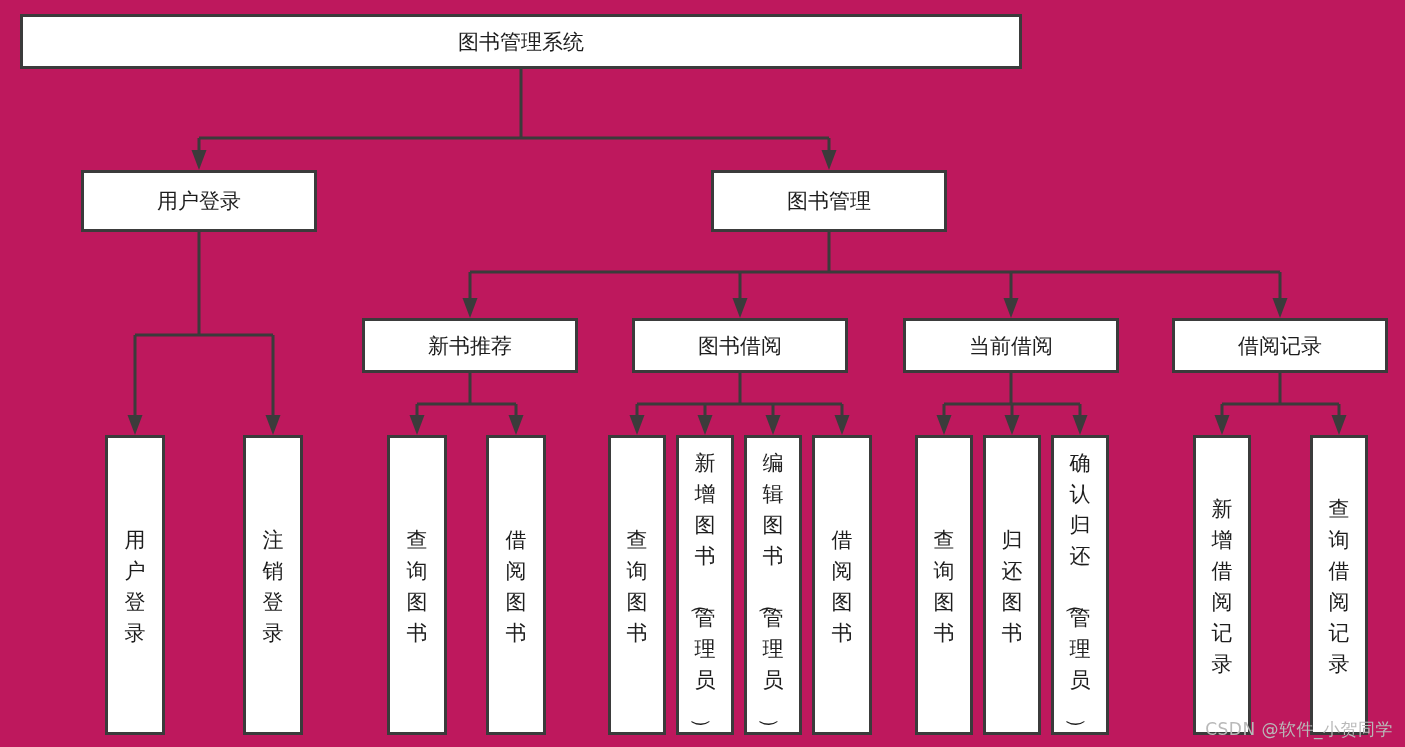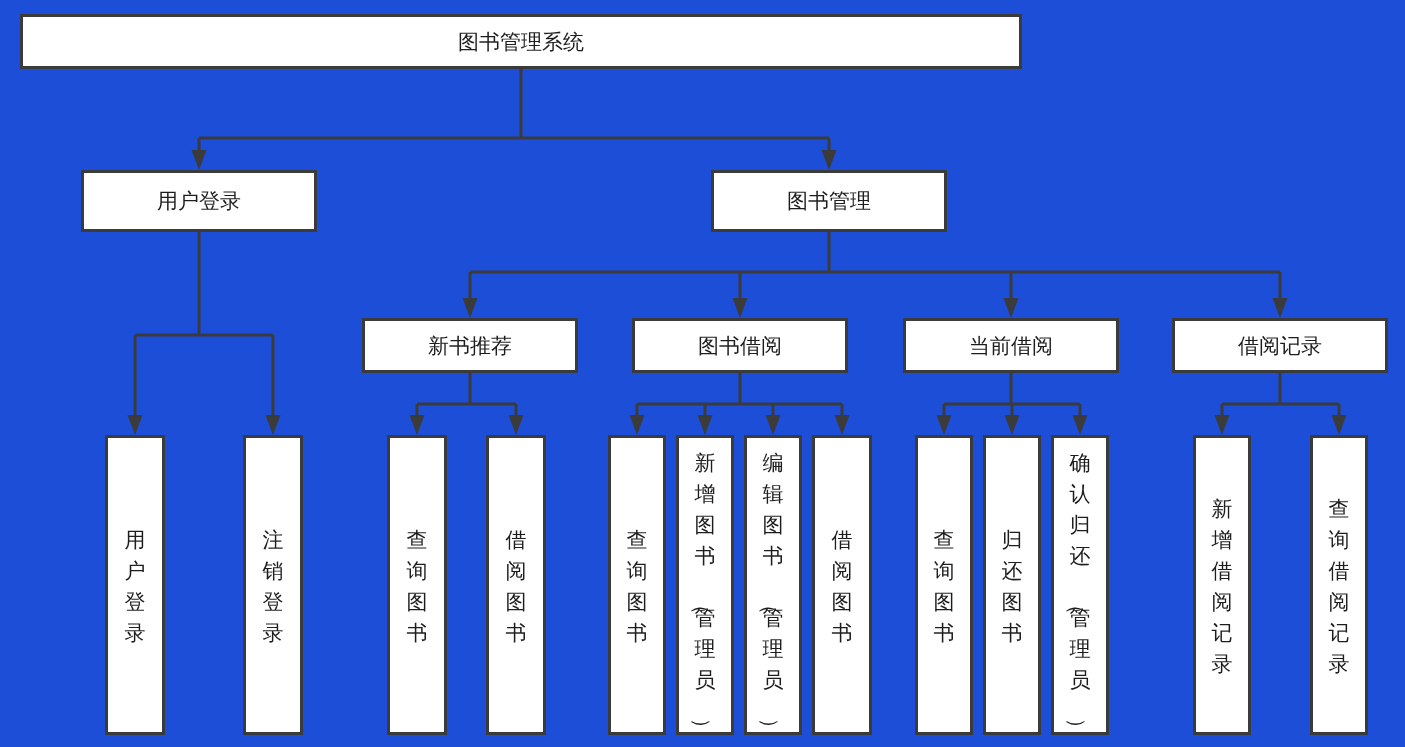--- a/index.html
+++ b/index.html
@@ -11,21 +11,21 @@
   body {
     width: 1405px;
     height: 747px;
     overflow: hidden;
     font-family: "DejaVu Sans", "Liberation Sans", sans-serif;
   }
   #diagram-root {
     position: relative;
     width: 1405px;
     height: 747px;
-    background: #1d4ed8;
+    background: #be185d;
   }
   svg#chart-svg {
     position: absolute;
     left: 0;
     top: 0;
     width: 1405px;
     height: 747px;
     display: block;
   }
   .node-box {
@@ -217,13 +217,14 @@
         <g>
           <rect x="1194.5" y="436.5" width="55" height="297" class="node-box"></rect>
           <text class="node-label-v"><tspan x="1222" y="516.18">新</tspan><tspan x="1222" y="547.18">增</tspan><tspan x="1222" y="578.18">借</tspan><tspan x="1222" y="609.18">阅</tspan><tspan x="1222" y="640.18">记</tspan><tspan x="1222" y="671.18">录</tspan></text>
         </g>
         <g>
           <rect x="1311.5" y="436.5" width="55" height="297" class="node-box"></rect>
           <text class="node-label-v"><tspan x="1339" y="516.18">查</tspan><tspan x="1339" y="547.18">询</tspan><tspan x="1339" y="578.18">借</tspan><tspan x="1339" y="609.18">阅</tspan><tspan x="1339" y="640.18">记</tspan><tspan x="1339" y="671.18">录</tspan></text>
         </g>
       </g>
   </svg>
+  <div class="watermark">CSDN @软件_小贺同学</div>
 </div>
 
 </body></html>

